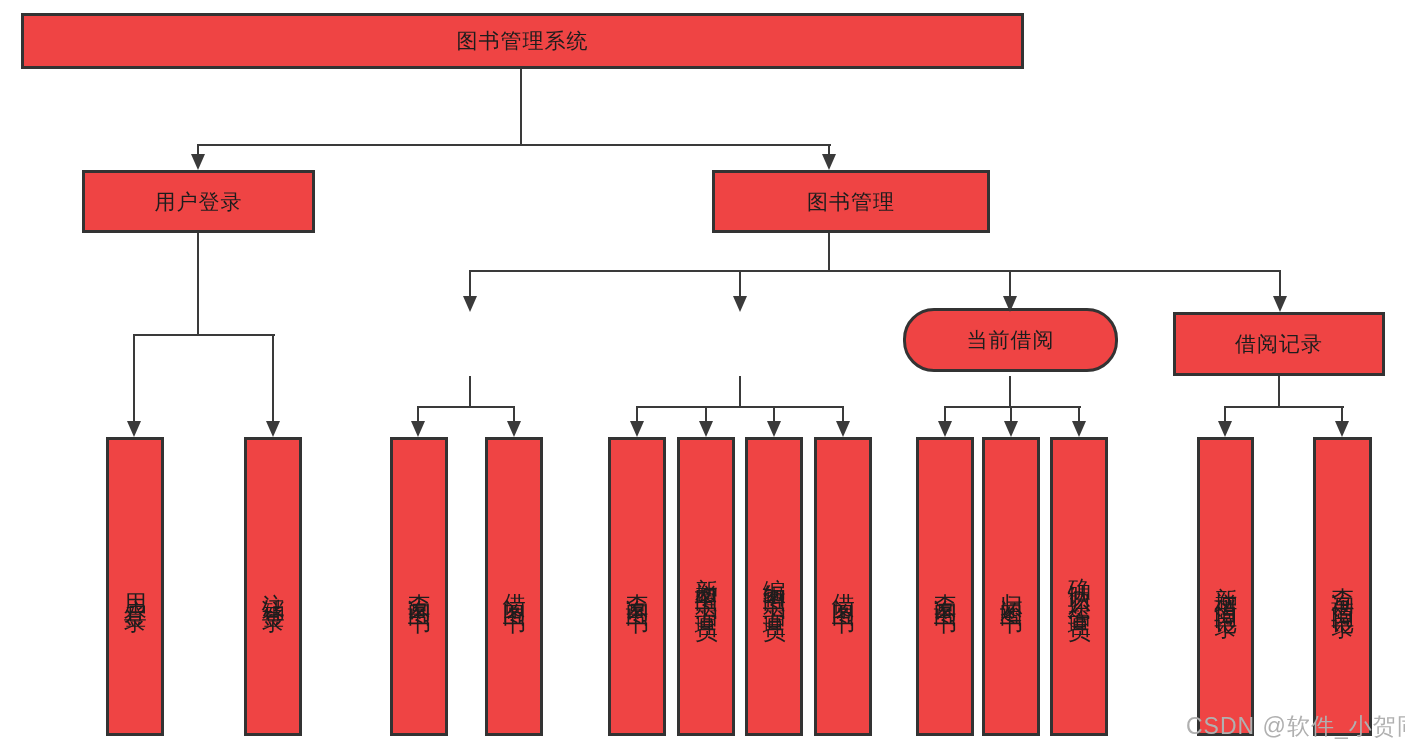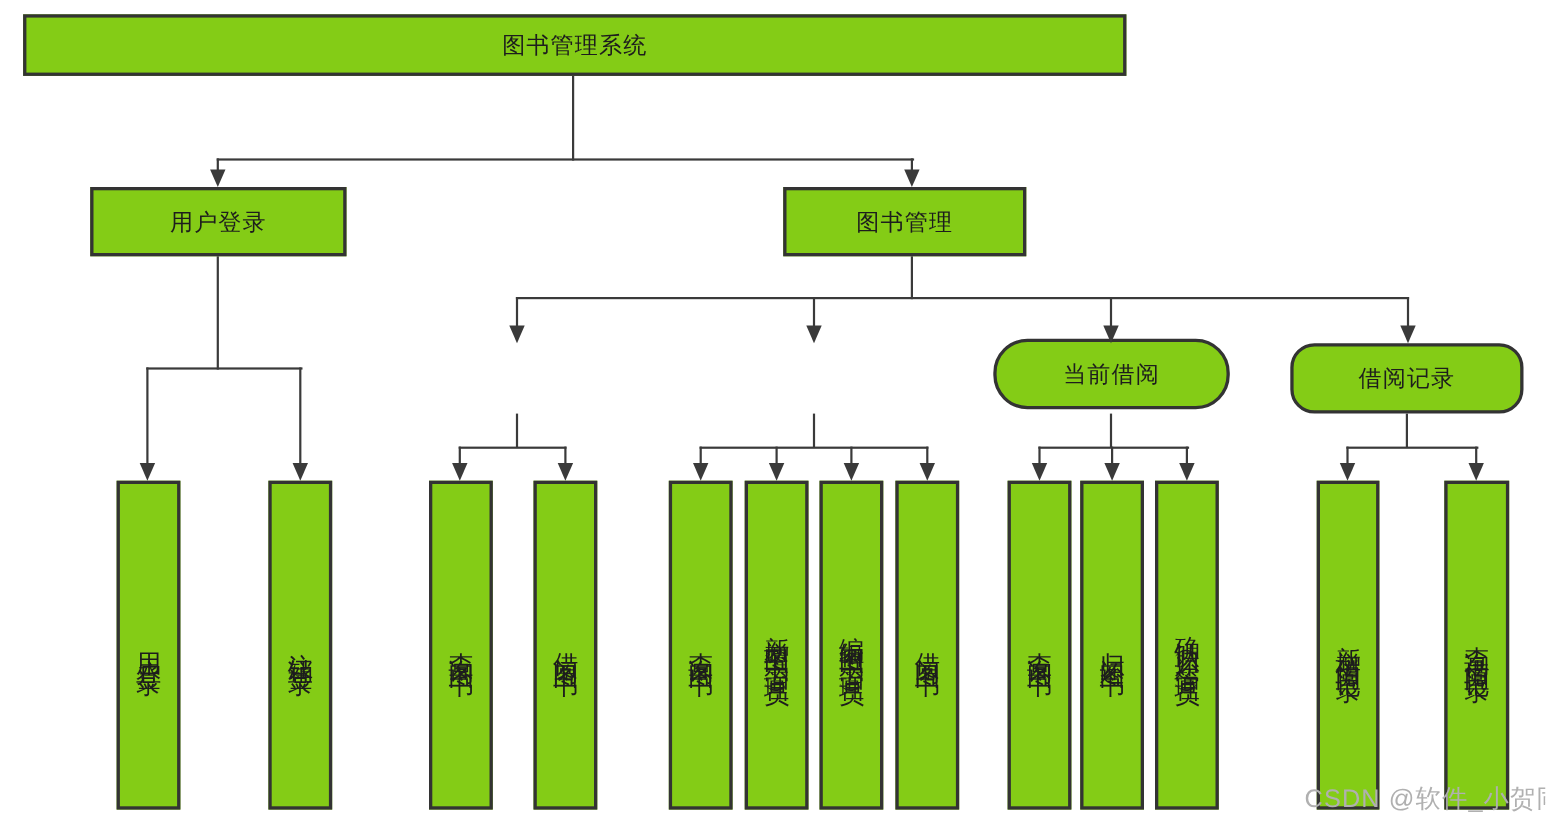--- a/index.html
+++ b/index.html
@@ -2,21 +2,21 @@
 <html><head>
 <meta charset="utf-8">
 <style>
   html,body { margin:0; padding:0; background:#ffffff; }
   .canvas {
     position:relative; width:1405px; height:747px; background:#ffffff;
     font-family:"Liberation Sans","DejaVu Sans",sans-serif; overflow:hidden;
   }
   .box {
     position:absolute; box-sizing:border-box;
-    border:3px solid #333333; background:#84cc16;
+    border:3px solid #333333; background:#ef4444;
     display:flex; align-items:center; justify-content:center;
     color:#1d1d1d;
   }
   .box.h { font-size:21px; letter-spacing:1px; white-space:nowrap; }
   .vtext {
     writing-mode:vertical-rl; text-orientation:mixed;
     font-size:23px; letter-spacing:6px; line-height:1.1; color:#1d1d1d;
   }
   .line { position:absolute; background:#3a3a3a; }
   .arrowhead {
@@ -35,31 +35,31 @@
 <div class="canvas">
 
   <div class="box h" style="left:21px; top:13px; width:1003px; height:56px;">
     <span>图书管理系统</span>
   </div>
 
   <div class="box h" style="left:82px; top:170px; width:233px; height:63px;">
     <span>用户登录</span>
   </div>
 
-  <div class="box h" style="left:712px; top:170px; width:221px; height:63px;text-align:center;">
+  <div class="box h" style="left:712px; top:170px; width:278px; height:63px;text-align:center;">
     <span>图书管理</span>
   </div>
 
 
 
   <div class="box h" style="left:903px; top:308px; width:215px; height:64px;border-radius:31px;">
     <span>当前借阅</span>
   </div>
 
-  <div class="box h" style="left:1173px; top:312px; width:212px; height:64px;border-radius:22px;">
+  <div class="box h" style="left:1173px; top:312px; width:212px; height:64px;">
     <span>借阅记录</span>
   </div>
 
   <div class="box" style="left:106px; top:437px; width:58px; height:299px;">
     <span class="vtext">用户登录</span>
   </div>
 
   <div class="box" style="left:244px; top:437px; width:58px; height:299px;">
     <span class="vtext">注销登录</span>
   </div>

